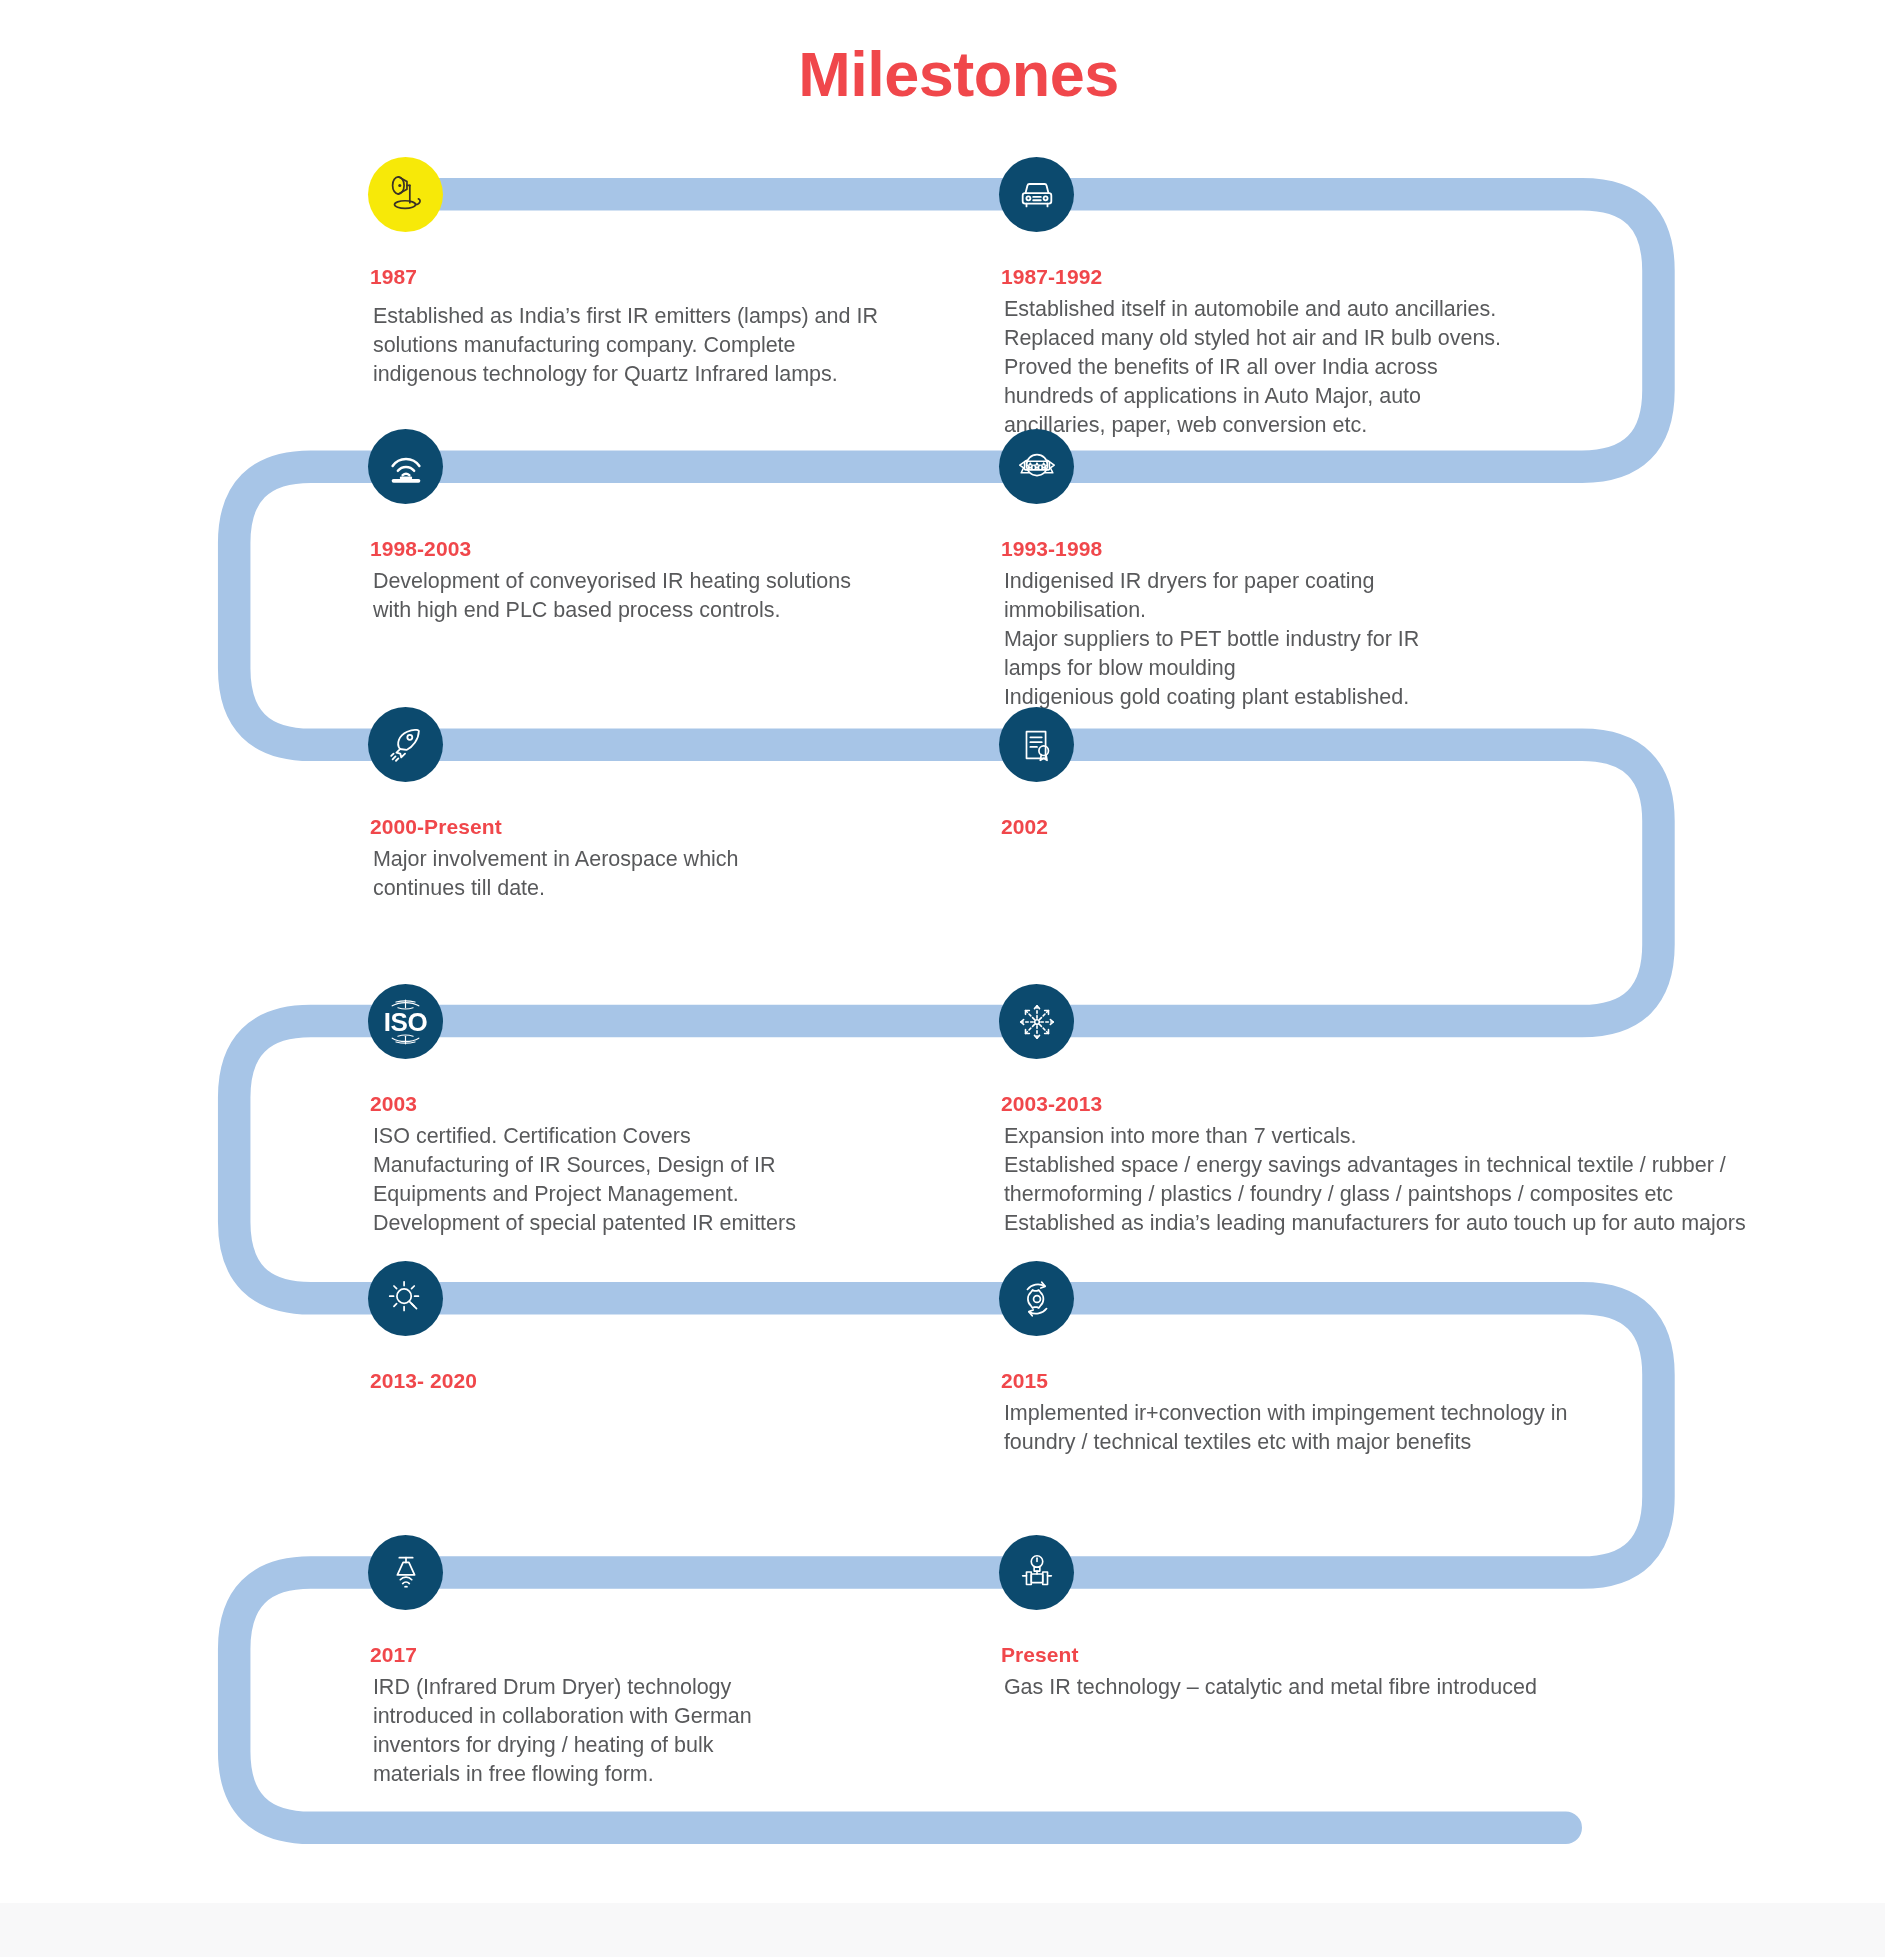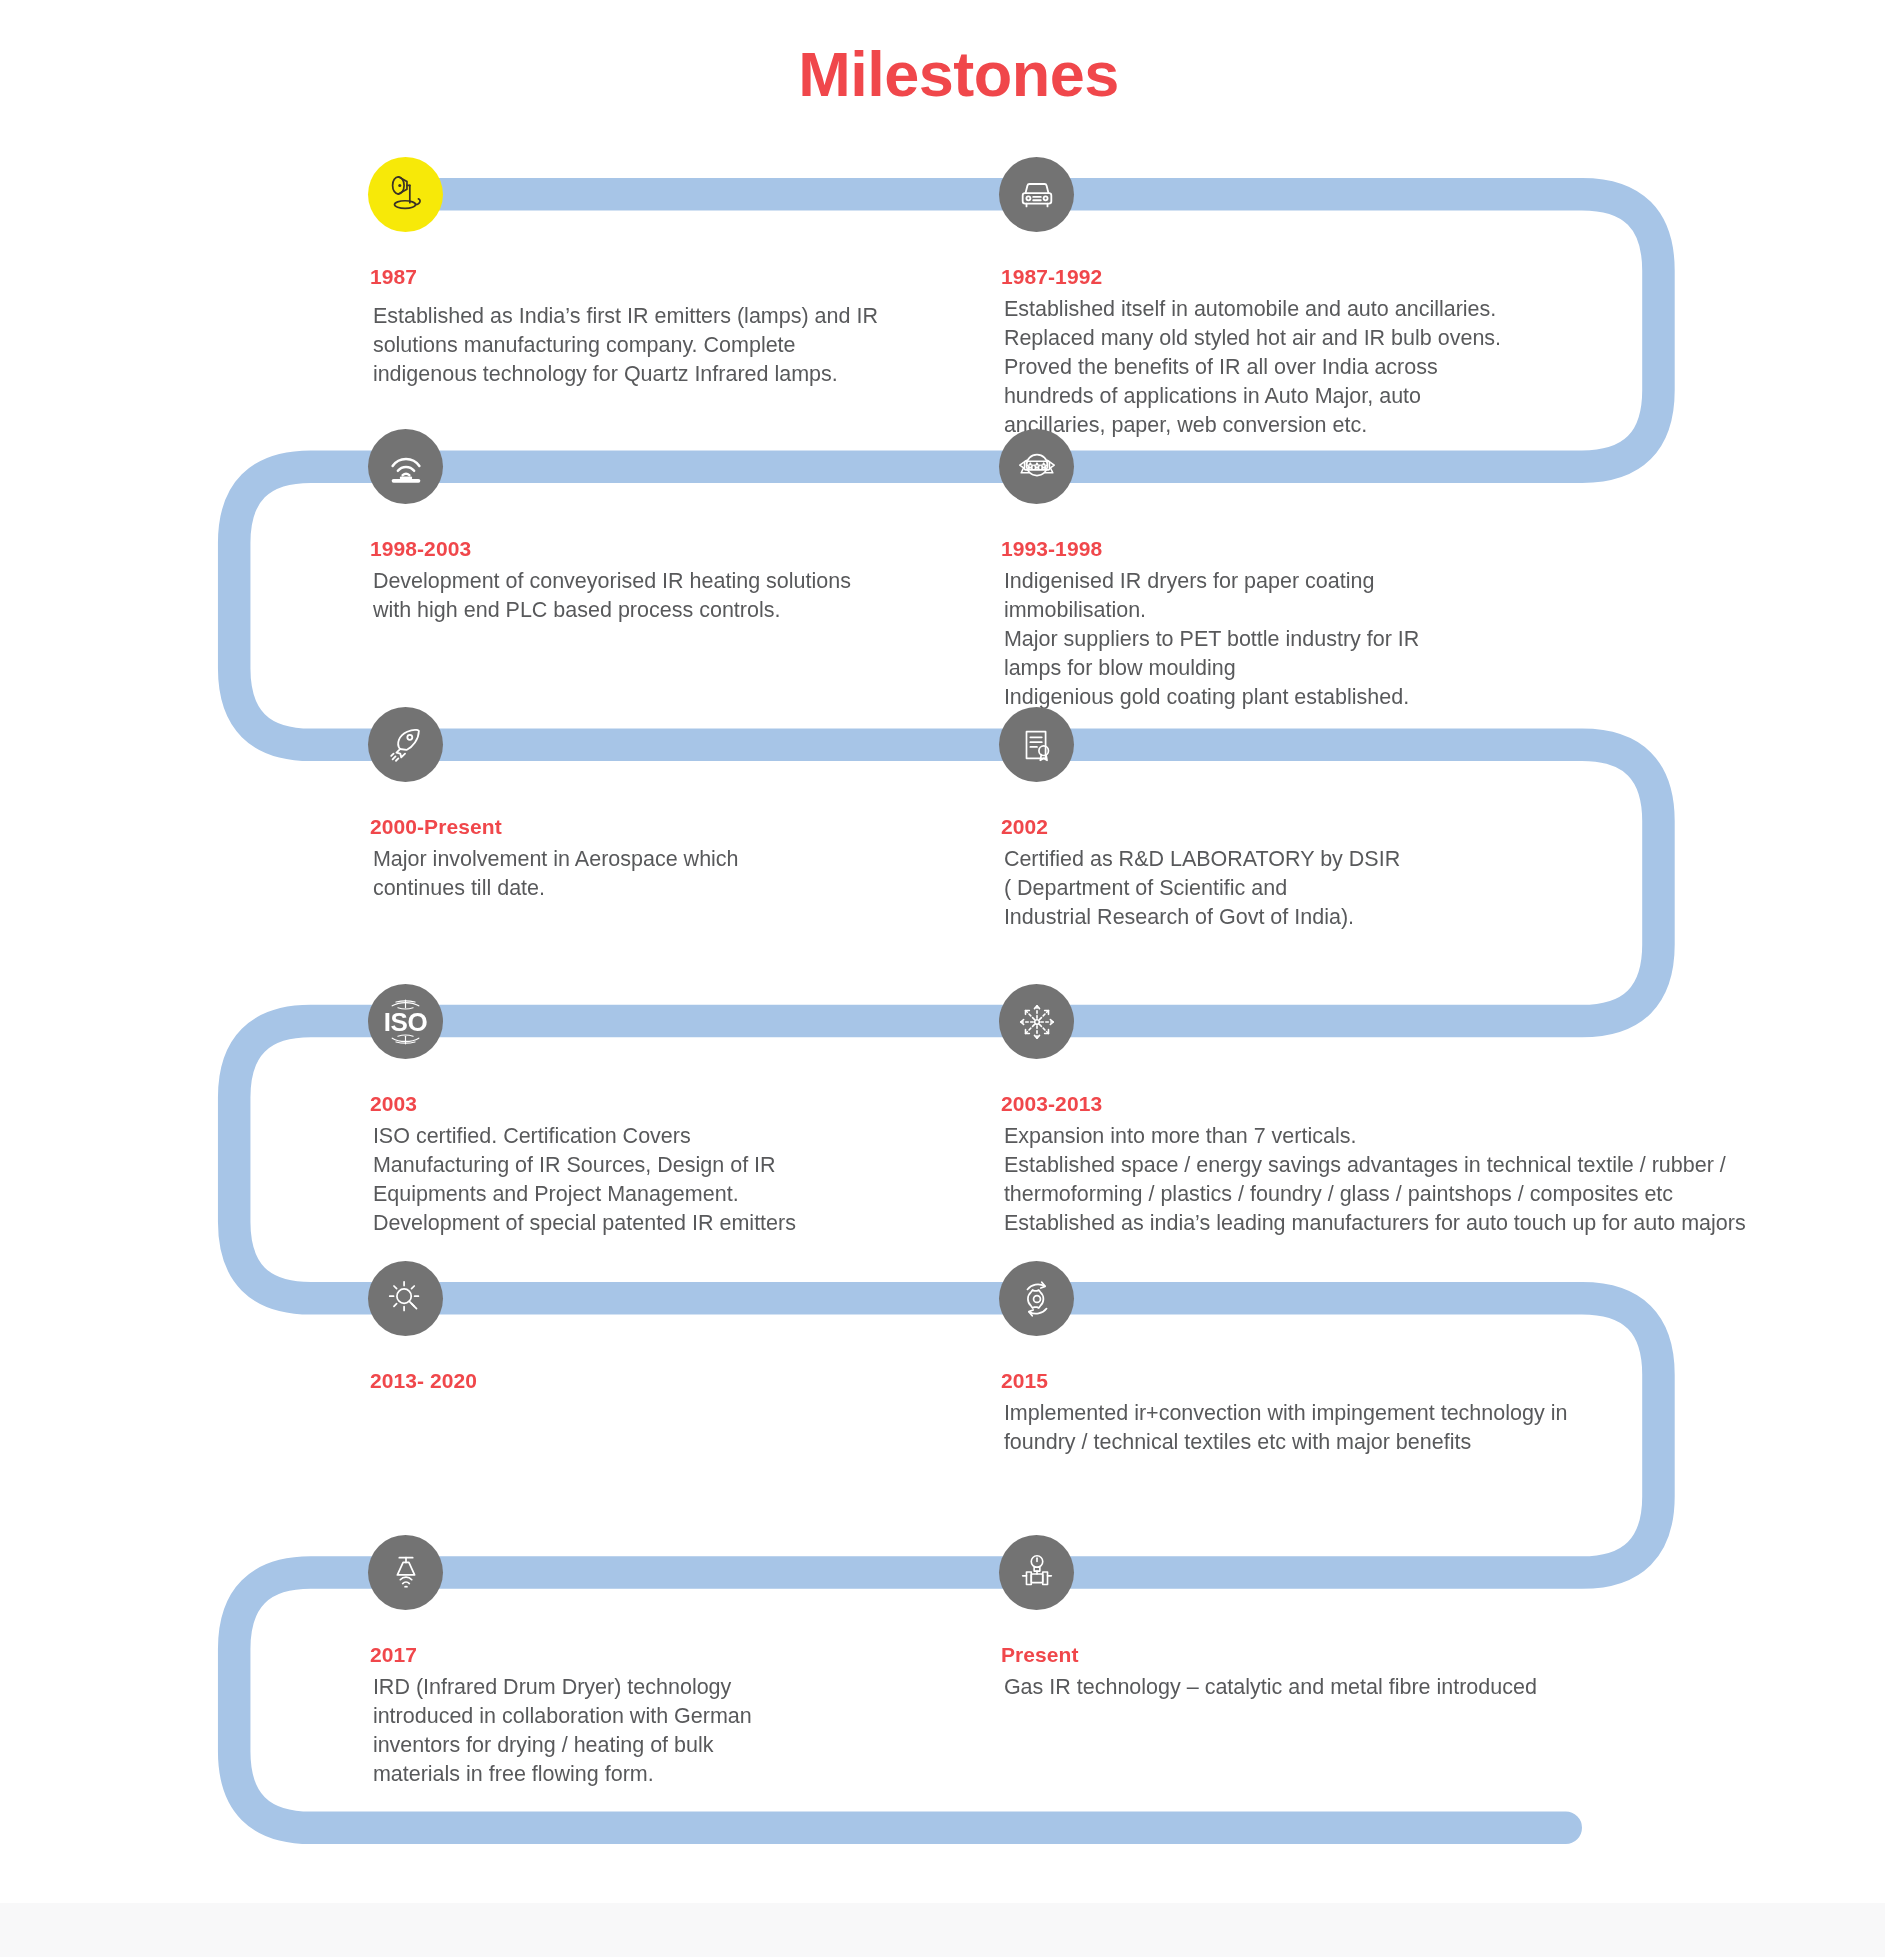--- a/index.html
+++ b/index.html
@@ -49,21 +49,21 @@
 
   .milestone {
     position: absolute;
   }
 
   .badge {
     position: absolute;
     width: 75px;
     height: 75px;
     border-radius: 50%;
-    background: #737373;
+    background: #0c4a6e;
     display: flex;
     align-items: center;
     justify-content: center;
     left: 0;
     top: 0;
   }
   .badge.yellow {
     background: #f7e908;
   }
   .badge svg {
@@ -263,23 +263,20 @@
       <path d="M11 8 L31 8 L31 36 L11 36 Z"></path>
       <path d="M15 14 L27 14"></path>
       <path d="M15 19 L27 19"></path>
       <path d="M15 24 L22 24"></path>
       <circle cx="29" cy="28" r="5"></circle>
       <path d="M26.5 32 L25.5 38 L29 36 L32.5 38 L31.5 32"></path>
     </svg>
   </div>
   <div class="body-block">
     <div class="date">2002</div>
-    <div class="desc">Certified as R&amp;D LABORATORY by DSIR
-( Department of Scientific and
-Industrial Research of Govt of India).</div>
   </div>
 </div>
 
 <div class="milestone" style="left:368px; top:984px; width:535px;">
   <div class="badge">
     <div class="iso-wrap">
       <svg class="iso-globe" width="57" height="54" viewBox="0 0 60 56" fill="none" stroke="#ffffff" stroke-width="1.2" stroke-linecap="round">
         <path d="M16 11 A20 12 0 0 1 44 11"></path>
         <path d="M20 7 A26 16 0 0 1 40 7"></path>
         <path d="M30 5 L30 13"></path>

